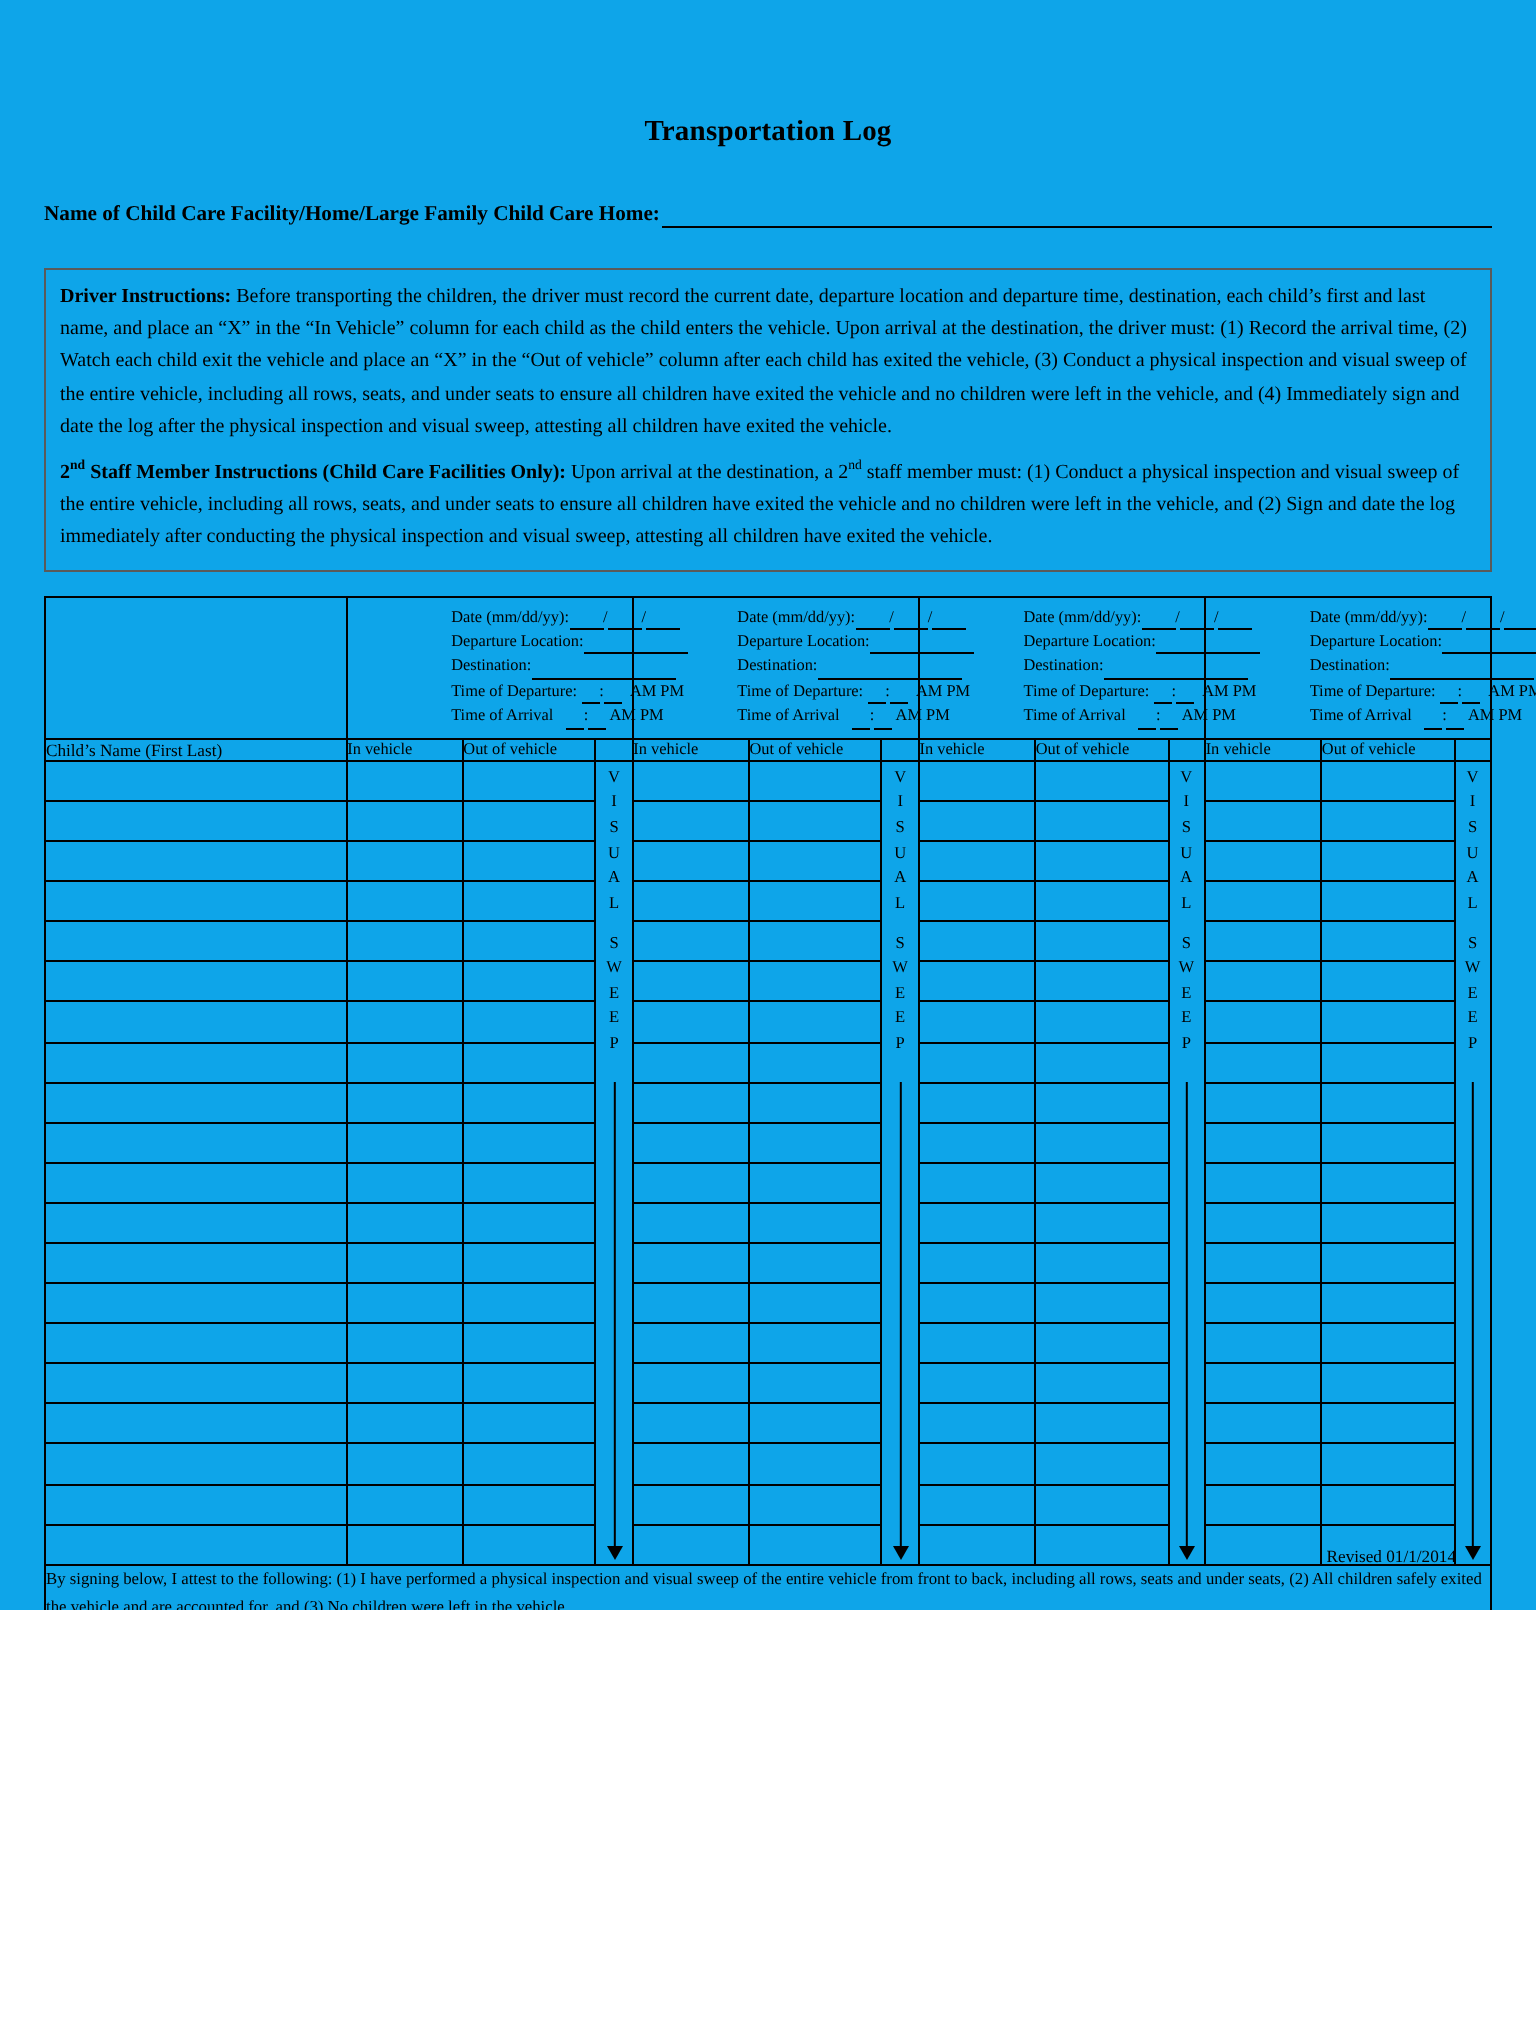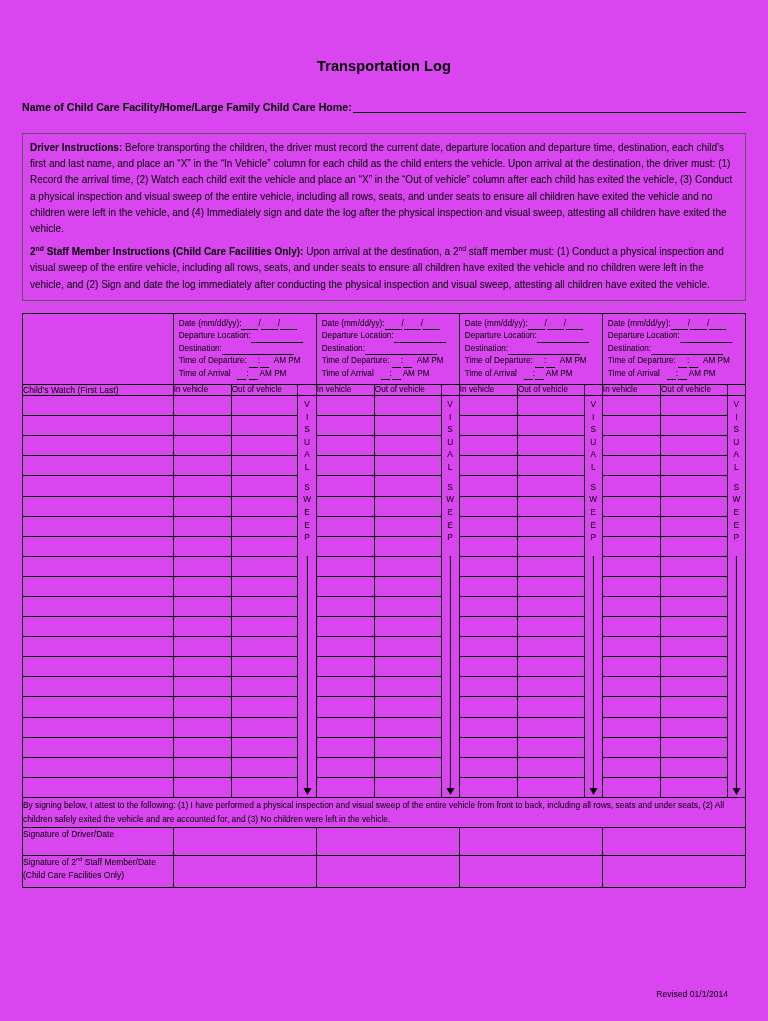--- a/index.html
+++ b/index.html
@@ -7,25 +7,26 @@
     padding: 0;
     background: #ffffff;
   }
   body {
     font-family: "Liberation Sans", sans-serif;
     color: #000000;
   }
   .page {
     position: relative;
     width: 768px;
-    height: 1021px;
-    background: #d946ef;
+    height: 805px;
+    background: #0ea5e9;
     box-sizing: border-box;
     padding: 0 22px;
     overflow: hidden;
+    font-family: Liberation Serif, serif;
   }
 
   
   .doc-title {
     text-align: center;
     font-size: 14.5px;
     font-weight: bold;
     letter-spacing: 0.1px;
     margin: 0;
     padding-top: 58px;
@@ -77,20 +78,21 @@
     font-weight: normal;
     text-align: left;
   }
 
   
   .trip-head {
     padding: 4px 4px 4px 5px;
     line-height: 1.52;
     font-size: 8.2px;
     white-space: nowrap;
+    margin-left: 47px;
   }
   .trip-head .fld { display: block; }
   .rule-s { display: inline-block; border-bottom: 1px solid #000; width: 17px; height: 8px; vertical-align: bottom; }
   .rule-m { display: inline-block; border-bottom: 1px solid #000; width: 52px; height: 8px; vertical-align: bottom; }
   .rule-l { display: inline-block; border-bottom: 1px solid #000; width: 72px; height: 8px; vertical-align: bottom; }
   .rule-t { display: inline-block; border-bottom: 1px solid #000; width: 9px;  height: 8px; vertical-align: bottom; }
 
   .corner-cell { }
   .colhead {
     padding: 3px 3px 3px 4px;
@@ -239,21 +241,21 @@
             <div class="trip-head">
               <span class="fld"><span>Date (mm/dd/yy):</span><span class="rule-s"></span>/<span class="rule-s"></span>/<span class="rule-s"></span></span>
               <span class="fld"><span>Departure Location:</span><span class="rule-m"></span></span>
               <span class="fld"><span>Destination:</span><span class="rule-l"></span></span>
               <span class="fld"><span>Time of Departure:</span> <span class="rule-t"></span>:<span class="rule-t"></span> &nbsp;AM PM</span>
               <span class="fld"><span>Time of Arrival</span> &nbsp; <span class="rule-t"></span>:<span class="rule-t"></span> AM PM</span>
             </div>
           </td>
         </tr>
         <tr>
-          <td class="name-head">Child’s Watch (First Last)</td>
+          <td class="name-head">Child’s Name (First Last)</td>
           <td class="colhead">In vehicle</td>
           <td class="colhead">Out of vehicle</td>
           <td class="colhead"></td>
           <td class="colhead">In vehicle</td>
           <td class="colhead">Out of vehicle</td>
           <td class="colhead"></td>
           <td class="colhead">In vehicle</td>
           <td class="colhead">Out of vehicle</td>
           <td class="colhead"></td>
           <td class="colhead">In vehicle</td>

